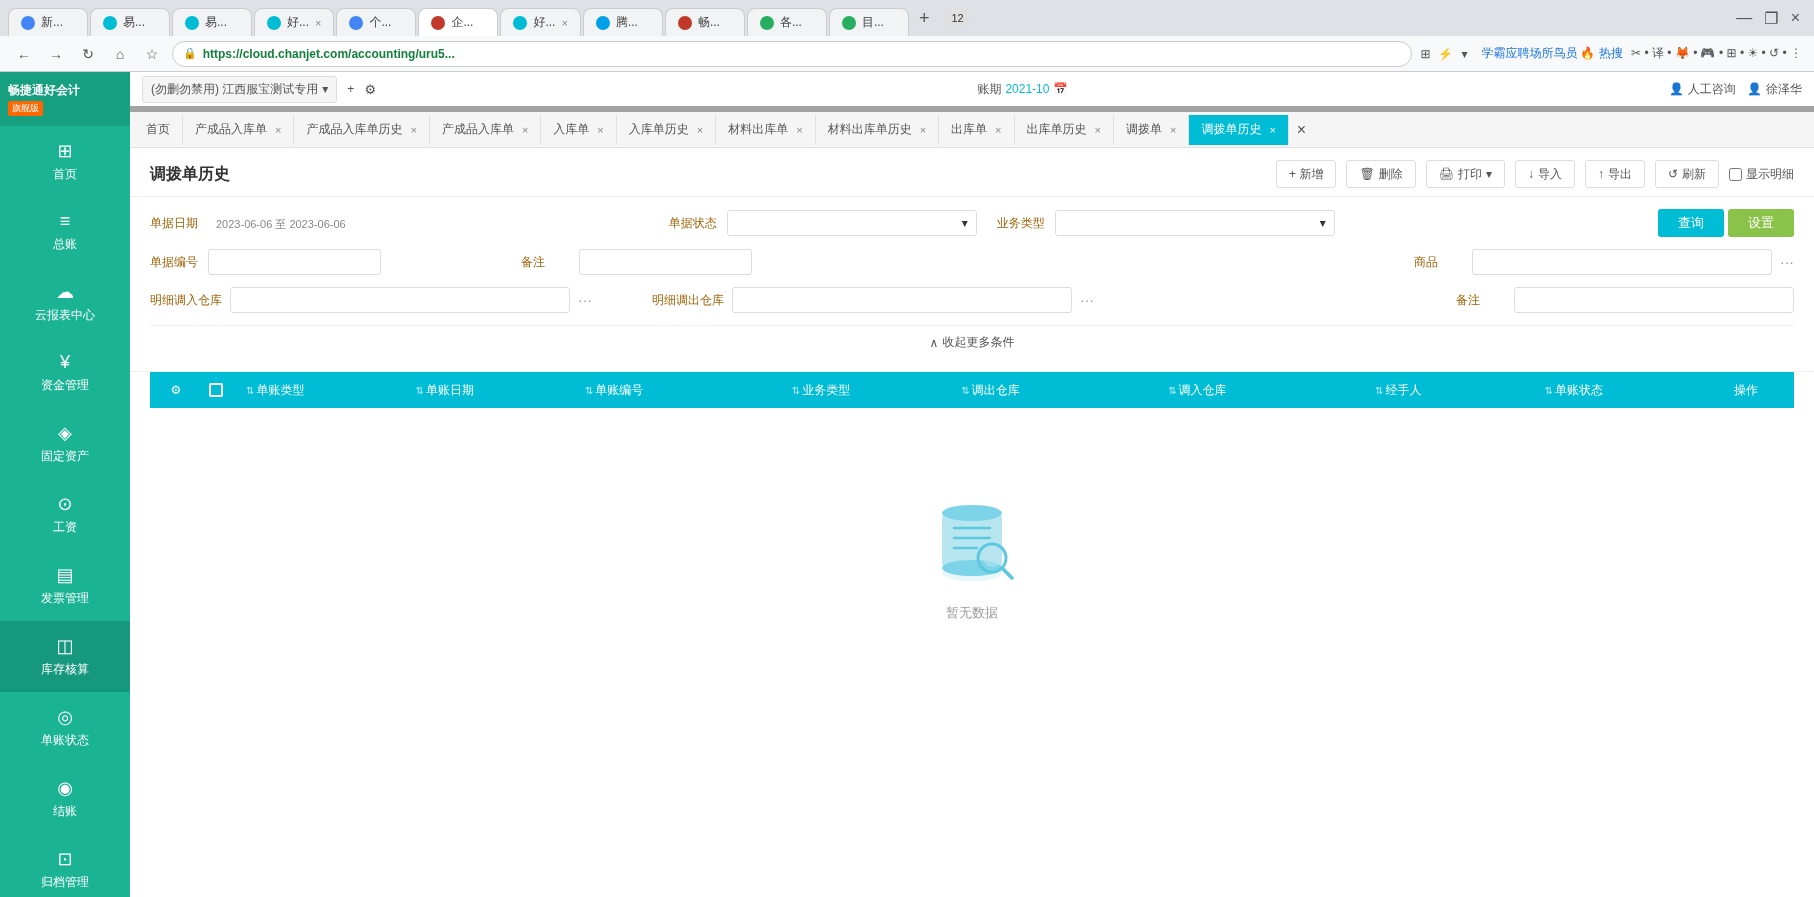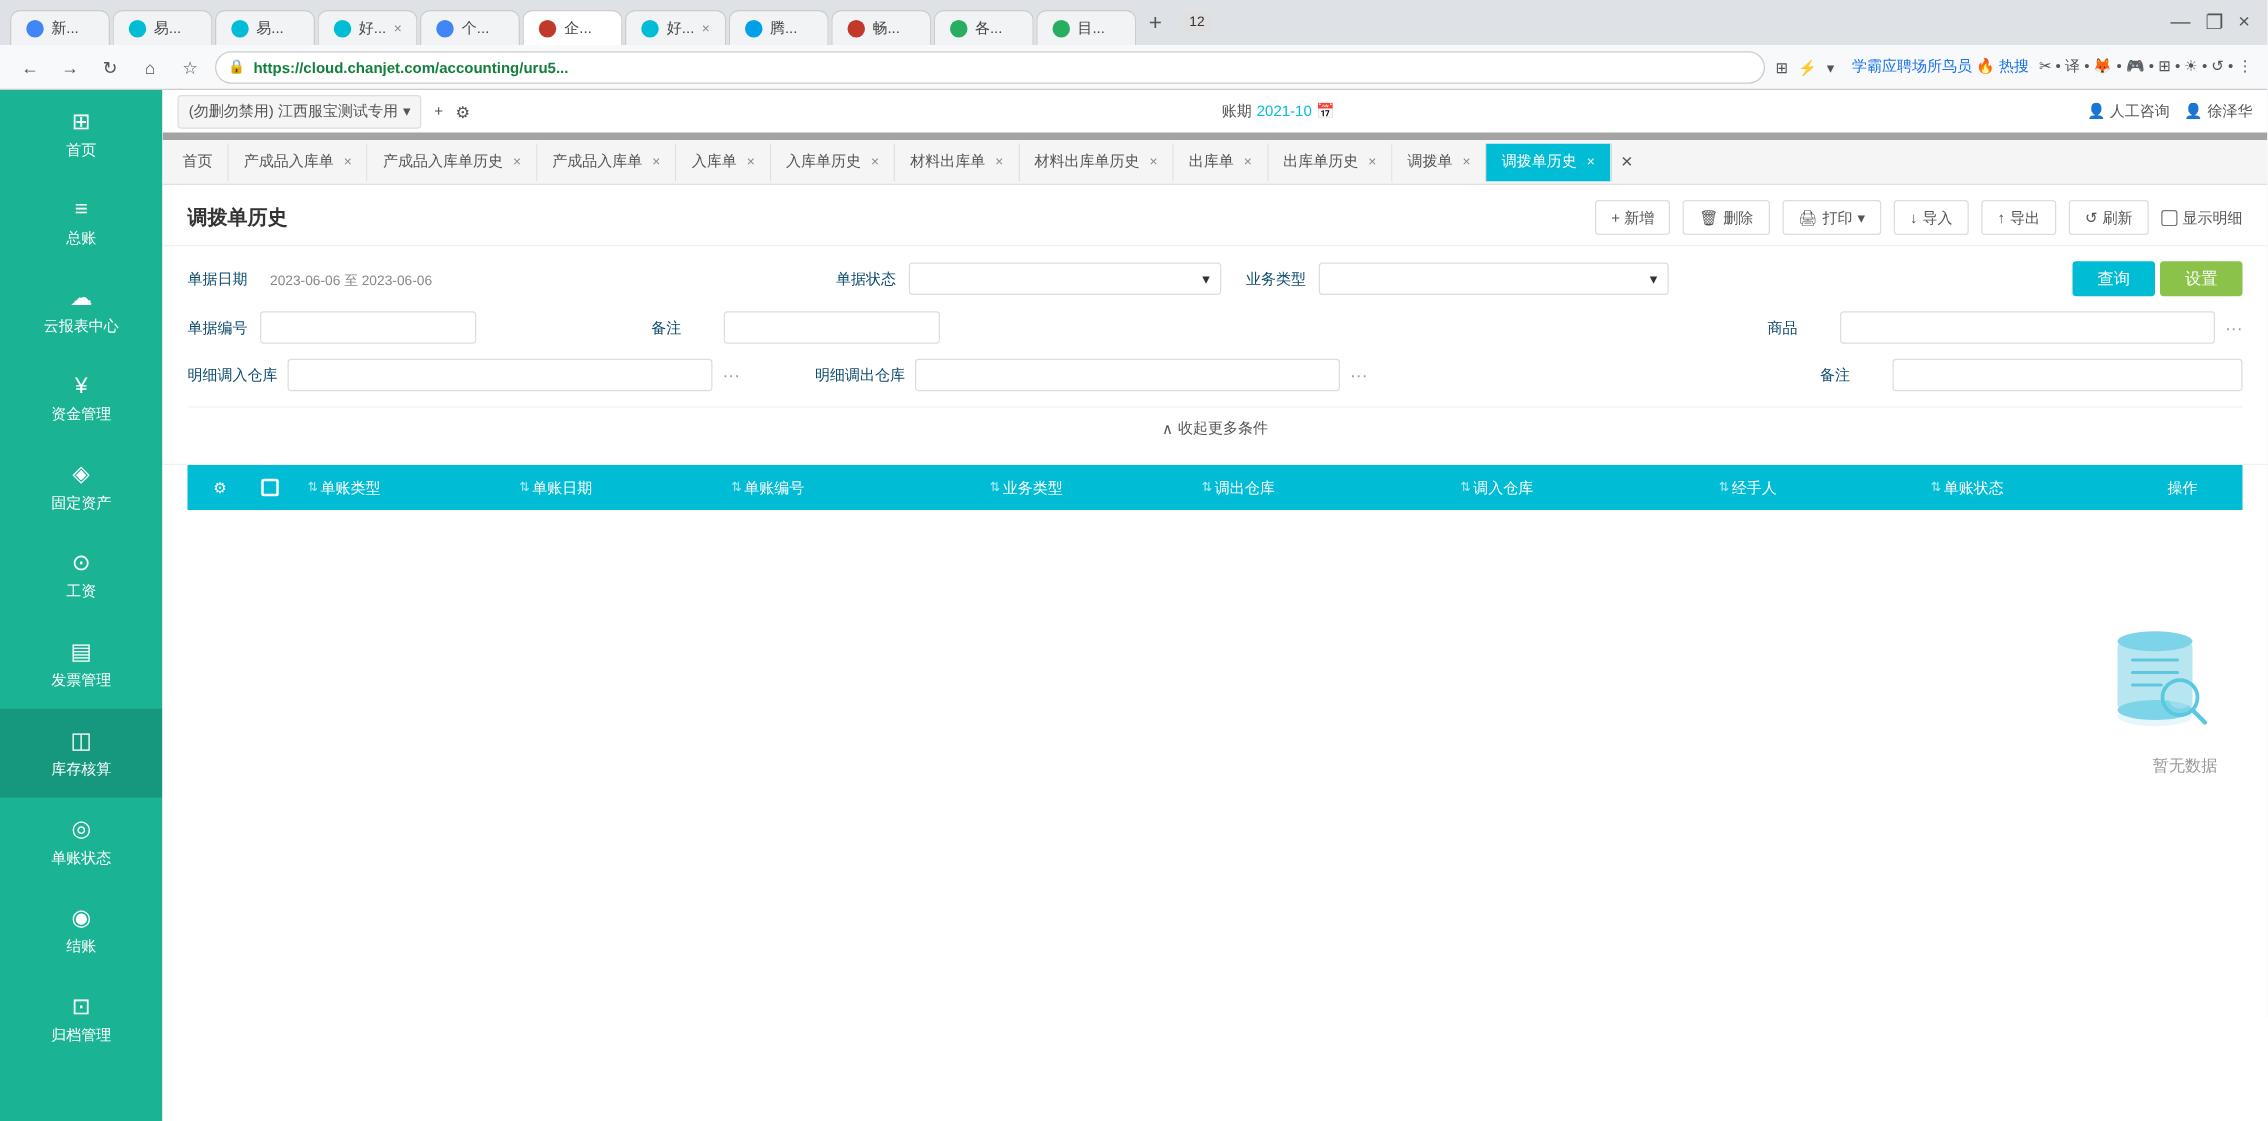--- a/index.html
+++ b/index.html
@@ -52,21 +52,21 @@
     .page-header { padding: 12px 20px 8px; display: flex; align-items: center; justify-content: space-between; border-bottom: 1px solid #f0f0f0; }
     .page-title { font-size: 16px; font-weight: bold; color: #333; }
     .header-actions { display: flex; align-items: center; gap: 10px; }
     .action-btn { height: 28px; padding: 0 12px; border: 1px solid #ddd; background: #fff; border-radius: 3px; cursor: pointer; font-size: 12px; color: #555; display: flex; align-items: center; gap: 4px; }
     .checkbox-label { display: flex; align-items: center; gap: 4px; font-size: 12px; color: #555; cursor: pointer; }
 
     
     .filter-section { padding: 12px 20px; border-bottom: 1px solid #f0f0f0; }
     .filter-row { display: flex; align-items: center; gap: 20px; margin-bottom: 12px; flex-wrap: wrap; }
     .filter-item { display: flex; align-items: center; gap: 8px; }
-    .filter-label { font-size: 12px; color: #0c4a6e; white-space: nowrap; min-width: 50px; }
+    .filter-label { font-size: 12px; color: #a16207; white-space: nowrap; min-width: 50px; }
     .filter-input { height: 26px; border: 1px solid #ddd; border-radius: 3px; padding: 0 8px; font-size: 12px; min-width: 150px; outline: none; }
     .filter-select { height: 26px; border: 1px solid #ddd; border-radius: 3px; padding: 0 8px; font-size: 12px; min-width: 200px; background: #fff; cursor: pointer; display: flex; align-items: center; justify-content: space-between; }
     .date-btns { display: flex; align-items: center; gap: 4px; }
     .date-btn { height: 22px; padding: 0 8px; border: 1px solid #ddd; background: #fff; border-radius: 3px; cursor: pointer; font-size: 12px; color: #555; }
     .date-btn.active { background: #00bcd4; color: #fff; border-color: #00bcd4; }
     .date-range { font-size: 11px; color: #888; margin-top: 2px; }
     .ellipsis-btn { color: #999; cursor: pointer; font-size: 14px; }
     .collapse-btn { display: flex; align-items: center; justify-content: center; gap: 4px; color: #555; font-size: 12px; cursor: pointer; padding: 4px 0; }
 
     
@@ -82,21 +82,21 @@
     .col-date { flex: 1.2; }
     .col-num { flex: 1.5; }
     .col-biz { flex: 1.2; }
     .col-out { flex: 1.5; }
     .col-in { flex: 1.5; }
     .col-handler { flex: 1.2; }
     .col-status { flex: 1.2; }
     .col-action { width: 80px; justify-content: center; }
 
     
-    .empty-state { display: flex; flex-direction: column; align-items: flex-end; justify-content: center; padding: 80px 20px; gap: 16px; }
+    .empty-state { display: flex; flex-direction: column; align-items: center; justify-content: center; padding: 80px 20px; gap: 16px; }
     .empty-text { color: #999; font-size: 13px; }
   </style>
 </head>
 <body>
 
 <div class="browser-tabs">
   <div style="display:flex;align-items:flex-end;padding:0 4px;background:#dee1e6;height:36px;width:100%;overflow:hidden;">
     <div class="browser-tab">
       <div class="tab-icon" style="background:#4285f4;"></div>
       <span>新...</span>
@@ -164,20 +164,26 @@
   <span style="font-size:12px;color:#555;">⊞</span>
   <span style="font-size:12px;color:#555;">⚡</span>
   <span style="font-size:12px;color:#555;">▾</span>
   <span style="font-size:12px;color:#1a73e8;margin-left:6px;">学霸应聘场所鸟员 🔥 热搜</span>
   <span style="font-size:12px;color:#555;margin-left:auto;">✂ • 译 • 🦊 • 🎮 • ⊞ • ☀ • ↺ • ⋮</span>
 </div>
 
 <div class="app-wrapper">
 
   <div class="sidebar">
+    <div class="sidebar-logo">
+      <div>
+        <div style="color:#fff;font-size:12px;font-weight:bold;">畅捷通好会计</div>
+        <div style="background:#ff6600;color:#fff;font-size:9px;padding:1px 4px;border-radius:2px;display:inline-block;margin-top:2px;">旗舰版</div>
+      </div>
+    </div>
     <div class="sidebar-item">
       <span class="sidebar-item-icon">⊞</span>
       <span>首页</span>
     </div>
     <div class="sidebar-item">
       <span class="sidebar-item-icon">≡</span>
       <span>总账</span>
     </div>
     <div class="sidebar-item">
       <span class="sidebar-item-icon">☁</span>

